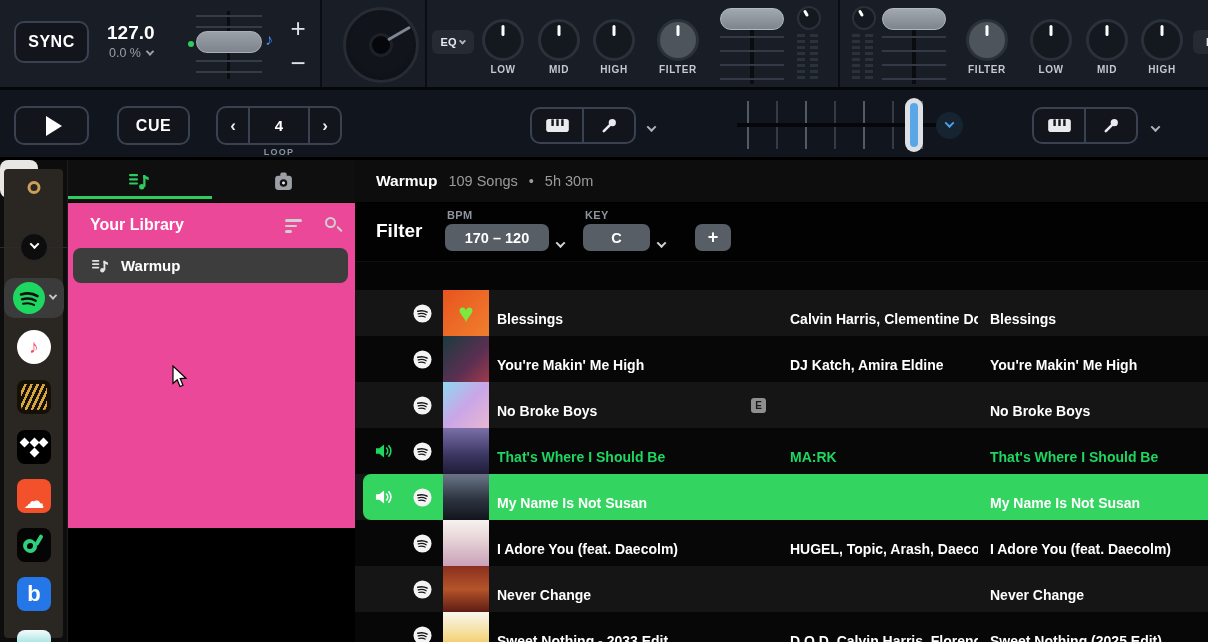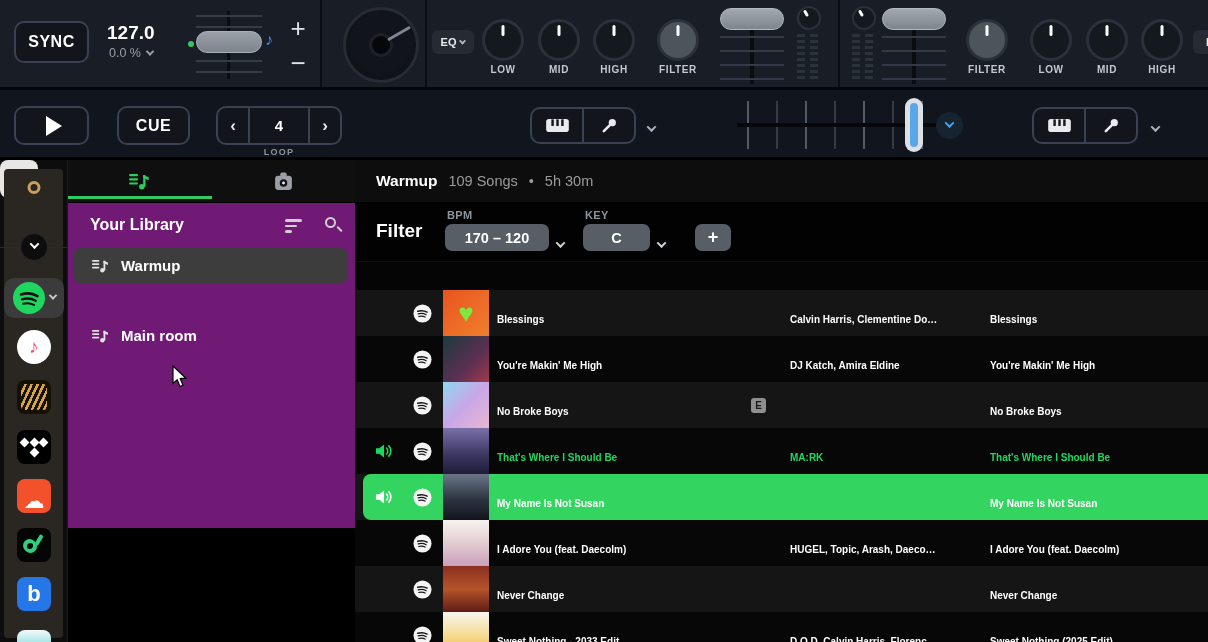--- a/index.html
+++ b/index.html
@@ -136,21 +136,21 @@
   .beatport .circ { position:absolute; left:6px; top:11px; width:13px; height:13px; border-radius:50%;
                     border:3.5px solid #2ed07e; }
   .beatport .stemline { position:absolute; left:19px; top:5px; width:3.5px; height:13px;
                         background:#2ed07e; border-radius:2px; transform:rotate(28deg); }
   .beatsource { top:417px; background:#2577e8; display:flex; align-items:center; justify-content:center;
                 color:#fff; font-size:22px; font-weight:800; }
   .partial-icon { position:absolute; left:17px; top:470px; width:34px; height:20px;
                   border-radius:8px 8px 0 0; background:linear-gradient(#f5fbfb,#7fd8d8); }
 
   
-  .library { position:absolute; left:68px; top:160px; width:287px; height:368px; background:#701a75; }
+  .library { position:absolute; left:68px; top:160px; width:287px; height:368px; background:#ec4899; }
   .tabbar { position:absolute; left:0; top:0; width:287px; height:43px; background:#0f0f0f;
             border-bottom:1px solid #000; display:flex; }
   .tab { flex:1; display:flex; align-items:center; justify-content:center; }
   .tab-underline { position:absolute; left:0; bottom:3px; width:50%; height:3px; background:#2ecb5f; }
   .lib-head { position:absolute; left:0; top:50px; width:287px; height:36px; }
   .lib-title { position:absolute; left:22px; top:6px; font-size:16px; font-weight:700; }
   .sort-ic { position:absolute; left:217px; top:9px; width:18px; height:14px; }
   .sort-ic i { position:absolute; left:0; height:2.5px; background:#d0d0d0; border-radius:2px; display:block; }
   .search-ic { position:absolute; left:256px; top:6px; width:18px; height:18px; }
   .search-ic .lens { position:absolute; left:1px; top:1px; width:11px; height:11px; border-radius:50%;
@@ -180,21 +180,21 @@
   .thead { position:absolute; left:0; top:102px; width:853px; height:28px; background:#000;
            font-size:13px; font-weight:700; color:#e8e8e8; }
   .thead span { position:absolute; top:6px; }
   .col-div { position:absolute; top:6px; width:1px; height:16px; background:#3a3a3a; }
 
   .tracks { position:absolute; left:0; top:130px; width:853px; height:352px; overflow:hidden; }
   .trow { position:relative; width:853px; height:46px; }
   .trow:nth-child(odd) { background:#151515; }
   .trow:nth-child(even) { background:#070707; }
   .trow .cell { position:absolute; top:0; height:58px; display:flex; align-items:center;
-                font-size:10px; font-weight:600; white-space:nowrap; overflow:hidden; }
+                font-size:14px; font-weight:600; white-space:nowrap; overflow:hidden; }
   .trow .c-title { left:142px; width:250px; }
   .trow .c-artist { left:435px; width:188px; }
   .trow .c-album { left:635px; width:214px; }
   .trow .art { position:absolute; left:88px; top:0; width:46px; height:46px; display:flex;
                align-items:center; justify-content:center; }
   .art-glyph { font-size:26px; line-height:1; }
   .trow .spbadge { position:absolute; left:58px; top:13.5px; width:19px; height:19px; }
   .trow .spk { position:absolute; left:20px; top:15px; width:17px; height:16px; }
   .trow .spk svg { display:block; }
   .ebadge { position:absolute; left:396px; top:15.5px; width:15px; height:15px; border-radius:3px;
@@ -497,31 +497,20 @@
     <svg width="17" height="14" viewBox="0 0 21 17" fill="#e2e2e2">
       <rect x="0" y="1" width="9" height="2.2" rx="1"></rect>
         <rect x="0" y="5.2" width="9" height="2.2" rx="1"></rect>
       <rect x="0" y="9.4" width="9" height="2.2" rx="1"></rect>
         <circle cx="12.8" cy="13.8" r="2.7"></circle>
       <rect x="14.2" y="2" width="2.3" height="11.8"></rect>
         <path d="M14.2 2 l5.5 2.2 v3 l-5.5 -2.2 z"></path>
     </svg>
     <span>Warmup</span>
   </div>
-  <div class="pl-row" style="top:158px">
-    <svg width="17" height="14" viewBox="0 0 21 17" fill="#e2e2e2">
-      <rect x="0" y="1" width="9" height="2.2" rx="1"></rect>
-        <rect x="0" y="5.2" width="9" height="2.2" rx="1"></rect>
-      <rect x="0" y="9.4" width="9" height="2.2" rx="1"></rect>
-        <circle cx="12.8" cy="13.8" r="2.7"></circle>
-      <rect x="14.2" y="2" width="2.3" height="11.8"></rect>
-        <path d="M14.2 2 l5.5 2.2 v3 l-5.5 -2.2 z"></path>
-    </svg>
-    <span>Main room</span>
-  </div>
 </div>
 
 <div class="main">
   <div class="mhead">
     <span class="name">Warmup</span>
     <span class="meta">109 Songs</span>
     <span class="meta">•</span>
     <span class="meta">5h 30m</span>
   </div>
 

